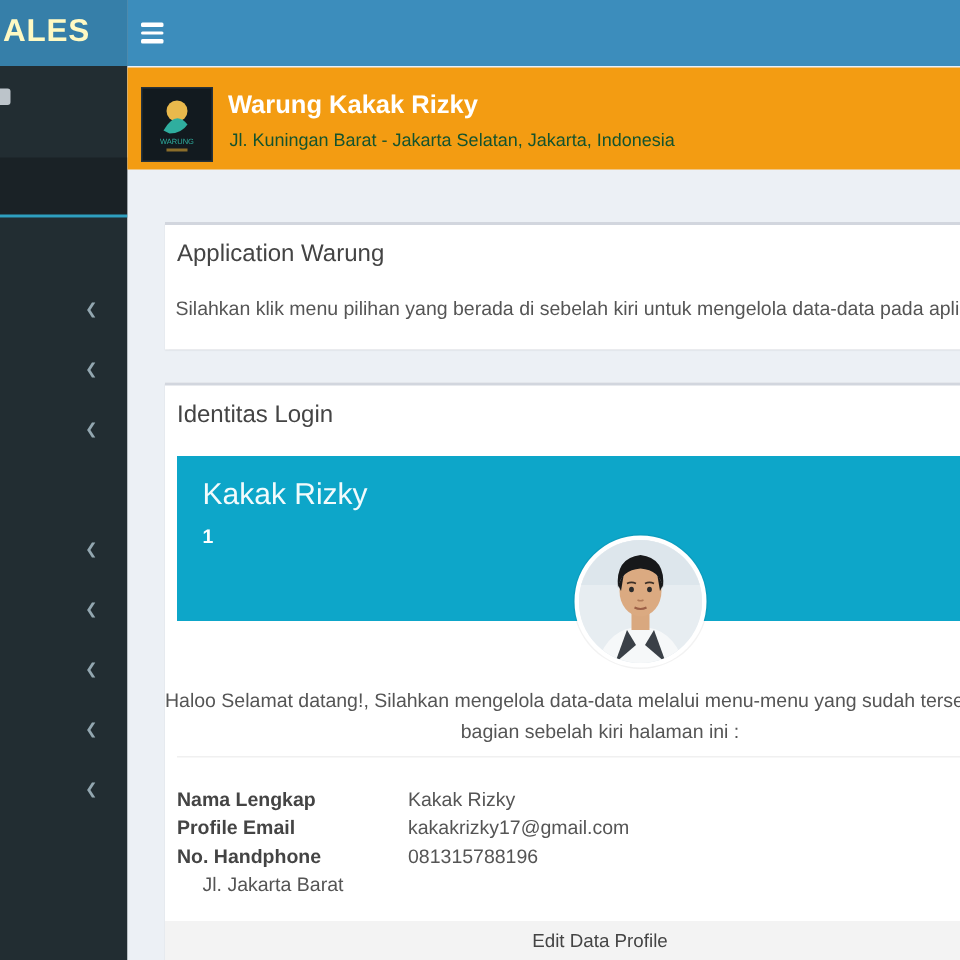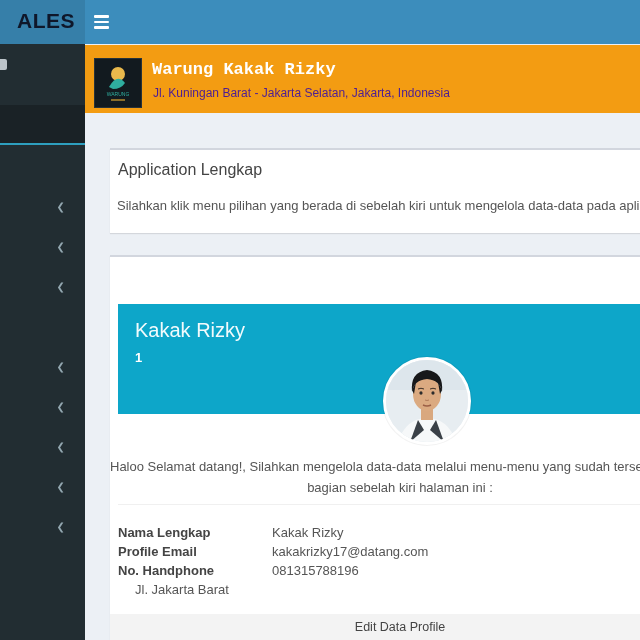--- a/index.html
+++ b/index.html
@@ -3,44 +3,44 @@
 <meta charset="utf-8">
 <style>
   * { margin:0; padding:0; box-sizing:border-box; }
   html,body { width:640px; height:640px; }
   body { font-family:"Liberation Sans", sans-serif; }
 
   .screen { position:relative; width:640px; height:640px; overflow:hidden; background:#ecf0f5; }
 
   
   .sidebar { position:absolute; left:0; top:0; width:85px; height:640px; background:#222d32; }
-  .sidebar-logo { position:absolute; left:0; top:0; width:85px; height:44px; background:#367fa9; color:#0f172a;
-    font-size:21px; font-weight:bold; line-height:42px; padding-left:17px; letter-spacing:.5px; }
+  .sidebar-logo { position:absolute; left:0; top:0; width:85px; height:44px; background:#367fa9; color:#fef9c3;
+    font-size:21px; font-weight:bold; line-height:42px; padding-left:2px; letter-spacing:.5px; }
   .user-fragment { position:absolute; left:0; top:59px; width:7px; height:11px; background:#cdd5da;
     border-radius:0 2px 2px 0; opacity:.9; }
   .sidebar-search { position:absolute; left:0; top:105px; width:85px; height:40px; background:#1a2226;
     border-bottom:2px solid #2e9fbf; }
   .sidebar-menu { position:absolute; left:0; top:185px; width:85px; }
   .menu-item { height:40px; line-height:40px; text-align:right; padding-right:20px; cursor:pointer; }
   .menu-item .chev { color:#93a7b0; font-size:10px; }
 
   
   .navbar { position:absolute; left:85px; top:0; width:555px; height:44px; background:#3c8dbc; }
   .hamburger { position:absolute; left:0; top:0; width:32px; height:44px; background:transparent; border:0;
     cursor:pointer; display:flex; flex-direction:column; justify-content:center; align-items:center; gap:3px; }
   .hamburger .bar { width:15px; height:2.5px; background:#fff; border-radius:1px; }
 
   
   .content { position:absolute; left:85px; top:44px; width:555px; height:596px; background:#ecf0f5; }
 
   .banner { position:absolute; left:0; top:1px; width:100%; height:68px; background:#f39c12; }
   .brand-logo { position:absolute; left:9px; top:13px; width:48px; height:50px; background:#121a1f;
     border:1px solid #27323a; }
-  .brand-title { position:absolute; left:67px; top:15px; color:#fff; font-size:17px; font-weight:bold;font-family:Liberation Mono, monospace; }
-  .brand-subtitle { position:absolute; left:68px; top:41px; color:#4c1d95; font-size:12px; }
+  .brand-title { position:absolute; left:67px; top:15px; color:#fff; font-size:17px; font-weight:bold; }
+  .brand-subtitle { position:absolute; left:68px; top:41px; color:#14532d; font-size:12px; }
 
   .box { position:absolute; background:#fff; border-top:2px solid #d2d6de;
     box-shadow:0 1px 1px rgba(0,0,0,.1); }
   .box-title { position:absolute; left:8px; top:11px; font-size:16px; color:#444; }
 
   .box-appbtn { left:25px; top:104px; width:580px; height:85px; }
   .box-appbtn .box-desc { position:absolute; left:7px; top:48px; font-size:13px; color:#555; white-space:nowrap; }
 
   .box-identity { left:25px; top:211px; width:580px; height:560px; }
   .info-card { position:absolute; left:8px; top:47px; width:calc(100% - 16px); height:110px; background:#0da6c9; }
@@ -106,25 +106,26 @@
           <path d="M14 28 Q22 14 30 24 Q26 30 18 30 Z" fill="#2fae9f"></path>
           <text x="23" y="37" text-anchor="middle" font-size="5" fill="#2fae9f" font-family="Liberation Sans, sans-serif">WARUNG</text>
           <rect x="16" y="40" width="14" height="2" fill="#8a6d2a"></rect>
         </svg>
       </div>
       <div class="brand-title">Warung Kakak Rizky</div>
       <div class="brand-subtitle">Jl. Kuningan Barat - Jakarta Selatan, Jakarta, Indonesia</div>
     </div>
 
     <div class="box box-appbtn">
-      <div class="box-title">Application Lengkap</div>
+      <div class="box-title">Application Warung</div>
       <div class="box-desc">Silahkan klik menu pilihan yang berada di sebelah kiri untuk mengelola data-data pada aplikasi ini.</div>
     </div>
 
     <div class="box box-identity">
+      <div class="box-title">Identitas Login</div>
 
       <div class="info-card">
         <div class="card-name">Kakak Rizky</div>
         <div class="card-value">1</div>
       </div>
 
       <div class="avatar">
         <svg width="82" height="82" viewBox="0 0 82 82">
           <rect x="0" y="0" width="82" height="82" fill="#e7edf1"></rect>
           <rect x="0" y="0" width="82" height="30" fill="#dde6ec"></rect>
@@ -152,21 +153,21 @@
 
       <div class="divider"></div>
 
       <div class="details">
         <div class="detail-row">
           <span class="lbl">Nama Lengkap</span>
           <span class="val">Kakak Rizky</span>
         </div>
         <div class="detail-row">
           <span class="lbl">Profile Email</span>
-          <span class="val">kakakrizky17@datang.com</span>
+          <span class="val">kakakrizky17@gmail.com</span>
         </div>
         <div class="detail-row">
           <span class="lbl">No. Handphone</span>
           <span class="val">081315788196</span>
         </div>
         <div class="detail-row">
           <span class="val">Jl. Jakarta Barat</span>
         </div>
       </div>
 

